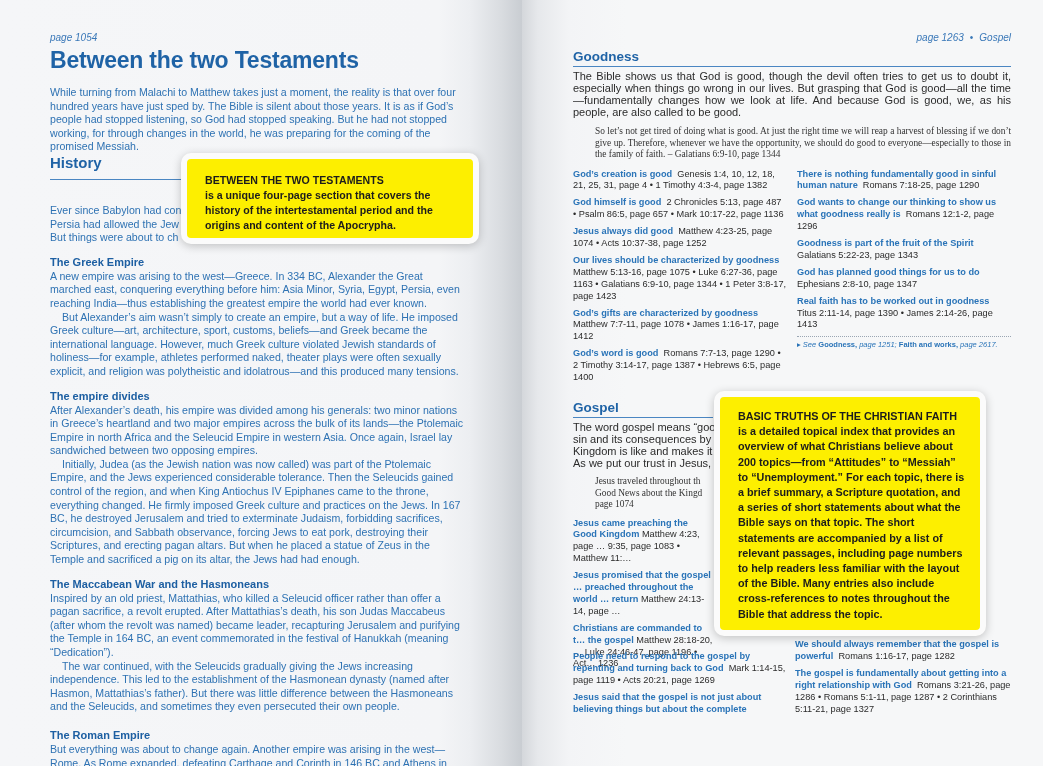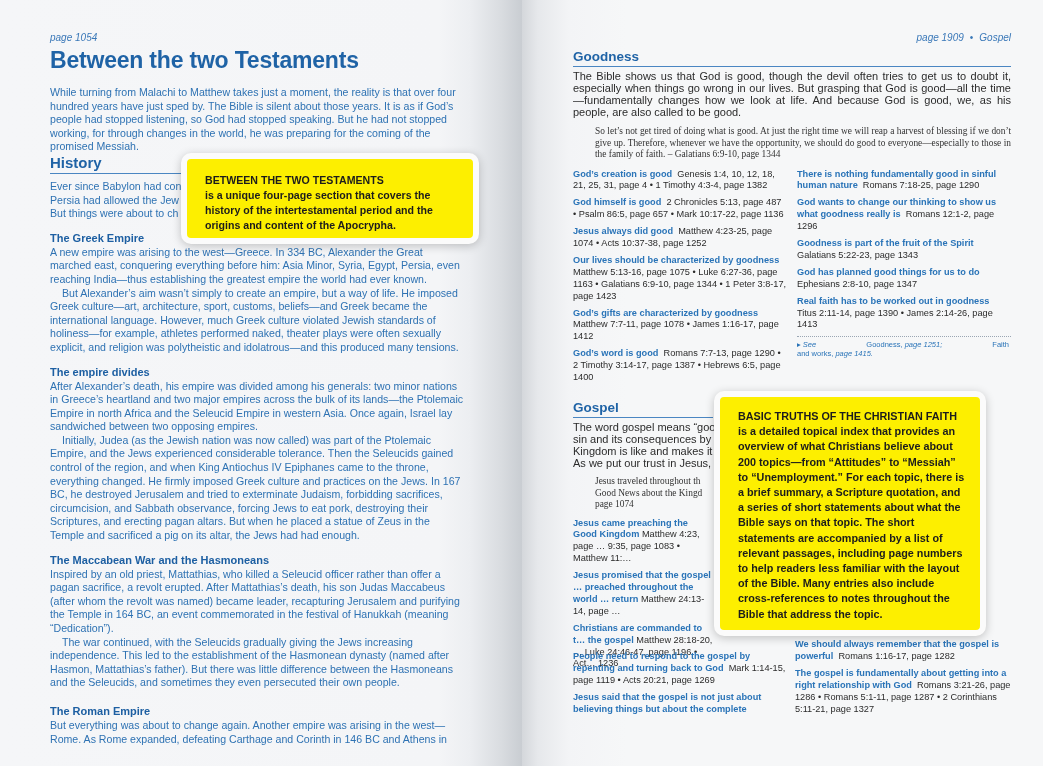--- a/index.html
+++ b/index.html
@@ -18,39 +18,39 @@
   }
 
   
   .lp-inner { position: absolute; left: 50px; top: 32px; width: 415px; color: #2a6fb0; }
   .page-num-left { font-style: italic; font-size: 10px; color: #3a78b8; margin-bottom: 3px; }
   .main-title { font-size: 23px; font-weight: bold; color: #1f63a6; letter-spacing: -0.2px; line-height: 28px; margin-bottom: 12px; }
   .lp-body { font-size: 10.6px; line-height: 13.6px; color: #2e72b3; }
   .lp-body p { margin: 0; }
   .lp-body p.indent { text-indent: 12px; }
   .intro { margin-bottom: 10px; }
-  .sec-heading { font-size: 15px; font-weight: bold; color: #1f63a6; padding-bottom: 1px; border-bottom: 1px solid #4a86c2; width: 133px; margin-bottom: 6px; line-height: 18px; }
+  .sec-heading { font-size: 15px; font-weight: bold; color: #1f63a6; padding-bottom: 7px; border-bottom: 1px solid #4a86c2; width: 133px; margin-bottom: 24px; line-height: 18px; }
   .sub-heading { font-size: 11px; font-weight: bold; color: #1d5fa2; margin-top: 10px; margin-bottom: 1px; line-height: 14px; }
   .history-text { margin-bottom: 0; }
 
   
   .rp-inner { position: absolute; left: 51px; top: 32px; width: 438px; }
   .running-head { text-align: right; font-style: italic; font-size: 10px; color: #3a78b8; margin-bottom: 5px; }
   .running-head .bullet { font-style: normal; margin: 0 6px; }
   .rp-title { font-size: 13.5px; font-weight: bold; color: #1f63a6; border-bottom: 1px solid #4a86c2; padding-bottom: 1px; line-height: 17px; margin-bottom: 3px; }
   .rp-summary { font-size: 11px; line-height: 12px; color: #2b2b2b; text-align: justify; }
   .rp-quote { font-family: "Liberation Serif", "DejaVu Serif", serif; font-size: 9.4px; line-height: 11.5px; color: #333; margin: 8px 0 8px 22px; text-align: justify; }
   .cols { display: flex; gap: 10px; }
   .col { width: 214px; }
   .entry { font-size: 9.2px; line-height: 11.9px; color: #2b2b2b; margin-bottom: 5px; }
   .entry .stmt { color: #2a74b8; font-weight: bold; }
   .entry .ref-page { }
   .see-also { border-top: 1px dotted #9aa6b3; padding-top: 3px; margin-top: 2px; font-size: 7.5px; color: #2a74b8; }
   .see-also .pg { font-style: italic; font-weight: normal; }
-  .see-also b { font-weight: normal; margin-left: 48px; }
+  .see-also b { font-weight: bold; }
 
   .gospel-block { position: absolute; left: 51px; top: 399px; width: 438px; }
   .gospel-block .rp-title { width: 140px; }
 
   
   .callout {
     position: absolute; background: #fdef00; border: 6px solid #fbfbfb; border-radius: 10px;
     box-shadow: 0 2px 10px rgba(0,0,0,0.22); color: #1c1c1c; font-weight: bold;
   }
   .callout-1 { left: 181px; top: 153px; width: 298px; height: 91px; padding: 14px 14px 0 18px; font-size: 10.6px; line-height: 15px; }
@@ -99,21 +99,21 @@
           <div class="sub-heading" style="margin-top:14px">The Roman Empire</div>
           <p>But everything was about to change again. Another empire was arising in the west—Rome. As Rome expanded, defeating Carthage and Corinth in 146 BC and Athens in</p>
         </div>
       </div>
     </div>
   </div>
 
   <div class="page page-right">
     <div class="rp-inner">
       <div class="running-head">
-        <span>page 1909</span><span class="bullet">•</span><span>Gospel</span>
+        <span>page 1263</span><span class="bullet">•</span><span>Gospel</span>
       </div>
       <div class="rp-title">Goodness</div>
       <p class="rp-summary">The Bible shows us that God is good, though the devil often tries to get us to doubt it, especially when things go wrong in our lives. But grasping that God is good—all the time—fundamentally changes how we look at life. And because God is good, we, as his people, are also called to be good.</p>
       <p class="rp-quote">So let’s not get tired of doing what is good. At just the right time we will reap a harvest of blessing if we don’t give up. Therefore, whenever we have the opportunity, we should do good to everyone—especially to those in the family of faith. – Galatians 6:9-10, page 1344</p>
 
       <div class="cols">
         <div class="col">
           <div class="entry"><span class="stmt">God’s creation is good</span>&nbsp; <span>Genesis 1:4, 10, 12, 18, 21, 25, 31, page 4 • 1 Timothy 4:3-4, </span><span class="ref-page">page 1382</span></div>
           <div class="entry"><span class="stmt">God himself is good</span>&nbsp; <span>2 Chronicles 5:13, page 487 • Psalm 86:5, page 657 • Mark 10:17-22, </span><span class="ref-page">page 1136</span></div>
           <div class="entry"><span class="stmt">Jesus always did good</span>&nbsp; <span>Matthew 4:23-25, page 1074 • Acts 10:37-38, </span><span class="ref-page">page 1252</span></div>
@@ -126,21 +126,21 @@
           <div class="entry"><span class="stmt">God wants to change our thinking to show us what goodness really is</span>&nbsp; <span>Romans 12:1-2, </span><span class="ref-page">page 1296</span></div>
           <div class="entry"><span class="stmt">Goodness is part of the fruit of the Spirit</span>&nbsp; <span>Galatians 5:22-23, </span><span class="ref-page">page 1343</span></div>
           <div class="entry"><span class="stmt">God has planned good things for us to do</span> <span>Ephesians 2:8-10, </span><span class="ref-page">page 1347</span></div>
           <div class="entry"><span class="stmt">Real faith has to be worked out in goodness</span> <span>Titus 2:11-14, page 1390 • James 2:14-26, </span><span class="ref-page">page 1413</span></div>
           <div class="see-also">
             <span>▸</span>
             <i>See</i>
             <b>Goodness,</b>
             <span class="pg">page 1251;</span>
             <b>Faith and works,</b>
-            <span class="pg">page 1415.</span>
+            <span class="pg">page 2617.</span>
           </div>
         </div>
       </div>
     </div>
 
     <div class="gospel-block">
       <div class="rp-title">Gospel</div>
       <div class="rp-summary">
         <div>The word gospel means “good</div>
         <div>sin and its consequences by s</div>

